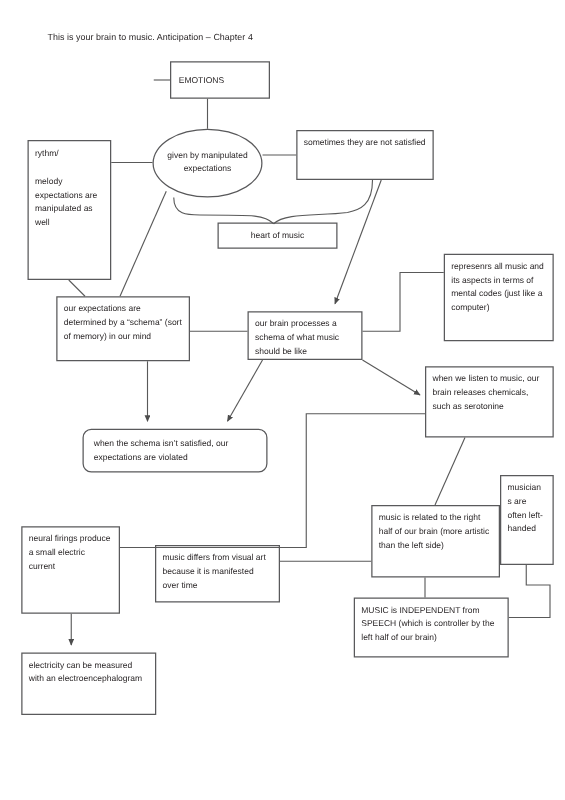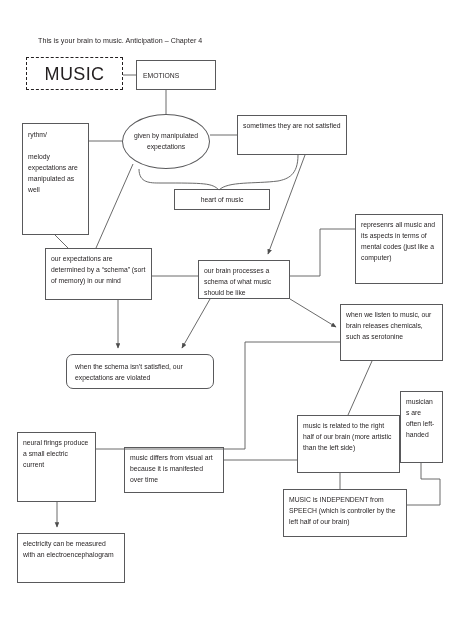--- a/index.html
+++ b/index.html
@@ -10,21 +10,21 @@
   body {
     width: 452px;
     height: 640px;
     position: relative;
     font-family: "Liberation Sans", sans-serif;
     color: #1a1a1a;
     overflow: hidden;
   }
   #canvas {
     position: absolute;
-    left: 0; top: 11px;
+    left: 0; top: 0;
     width: 452px;
     height: 452px;
   }
   .edges {
     position: absolute;
     left: 0; top: 0;
     width: 452px;
     height: 640px;
     pointer-events: none;
   }
@@ -149,21 +149,20 @@
 
       <path d="M421,452 L421,468 L440,468 L440,494 L407,494"></path>
 
       <path d="M57,491 L57,516" marker-end="url(#ah)"></path>
     <path d="M400,433 L400,433"></path>
       </g>
   </svg>
 
   <div class="title">This is your brain to music. Anticipation – Chapter 4</div>
 
-  <div class="node dashed big" style="left:26px;top:46px;width:97px;height:33px;">MUSIC</div>
 
   <div class="node vcenter" style="left:136px;top:49px;width:80px;height:30px;">EMOTIONS</div>
 
   <div class="node" style="left:22px;top:112px;width:67px;height:112px;white-space:pre-line;padding-top:5px;">rythm/
 
 melody expectations are manipulated as well</div>
 
   <div class="node ellipse center" style="left:122px;top:103px;width:88px;height:55px;line-height:1.55;">given by manipulated expectations</div>
 
   <div class="node" style="left:237px;top:104px;width:110px;height:40px;">sometimes they are not satisfied</div>

